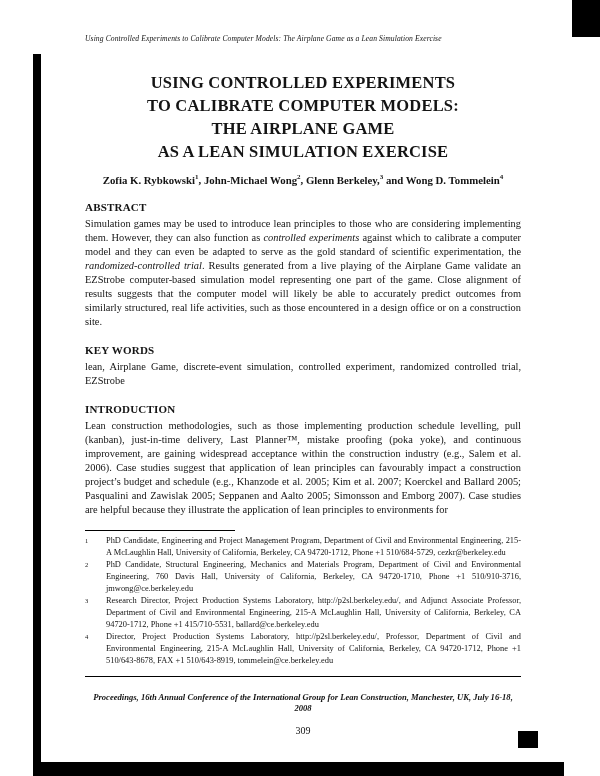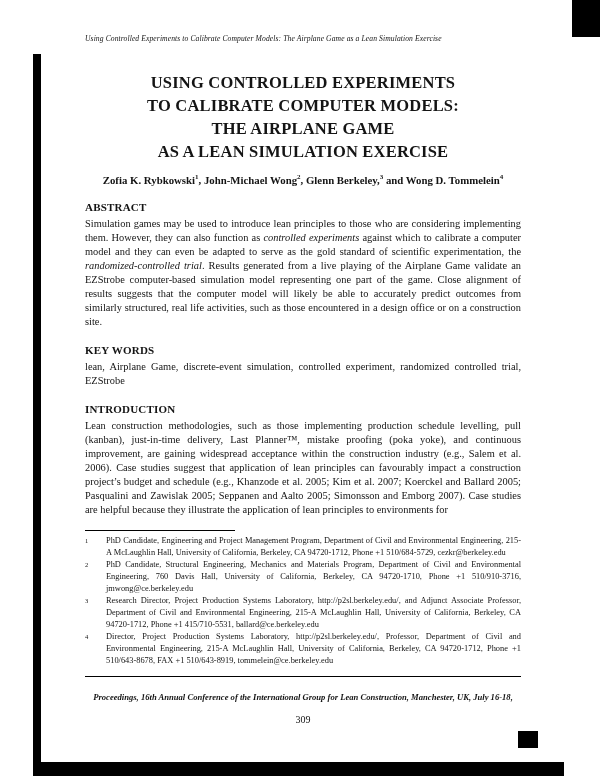--- a/index.html
+++ b/index.html
@@ -77,18 +77,19 @@
         </div>
         <div class="footnote">
           <span class="fn-num"><sup>4</sup></span>
           <span class="fn-text">Director, Project Production Systems Laboratory, http://p2sl.berkeley.edu/, Professor, Department of Civil and Environmental Engineering, 215-A McLaughlin Hall, University of California, Berkeley, CA 94720-1712, Phone +1 510/643-8678, FAX +1 510/643-8919, tommelein@ce.berkeley.edu</span>
         </div>
       </div>
 
     <div class="footer-rule"></div>
     <div class="footer">
       <div>Proceedings, 16th Annual Conference of the International Group for Lean Construction, Manchester, UK, July 16-18,</div>
+      <div>2008</div>
     </div>
 
     <div class="pageno">309</div>
 
   </div>
 </div>
 
 </body></html>

